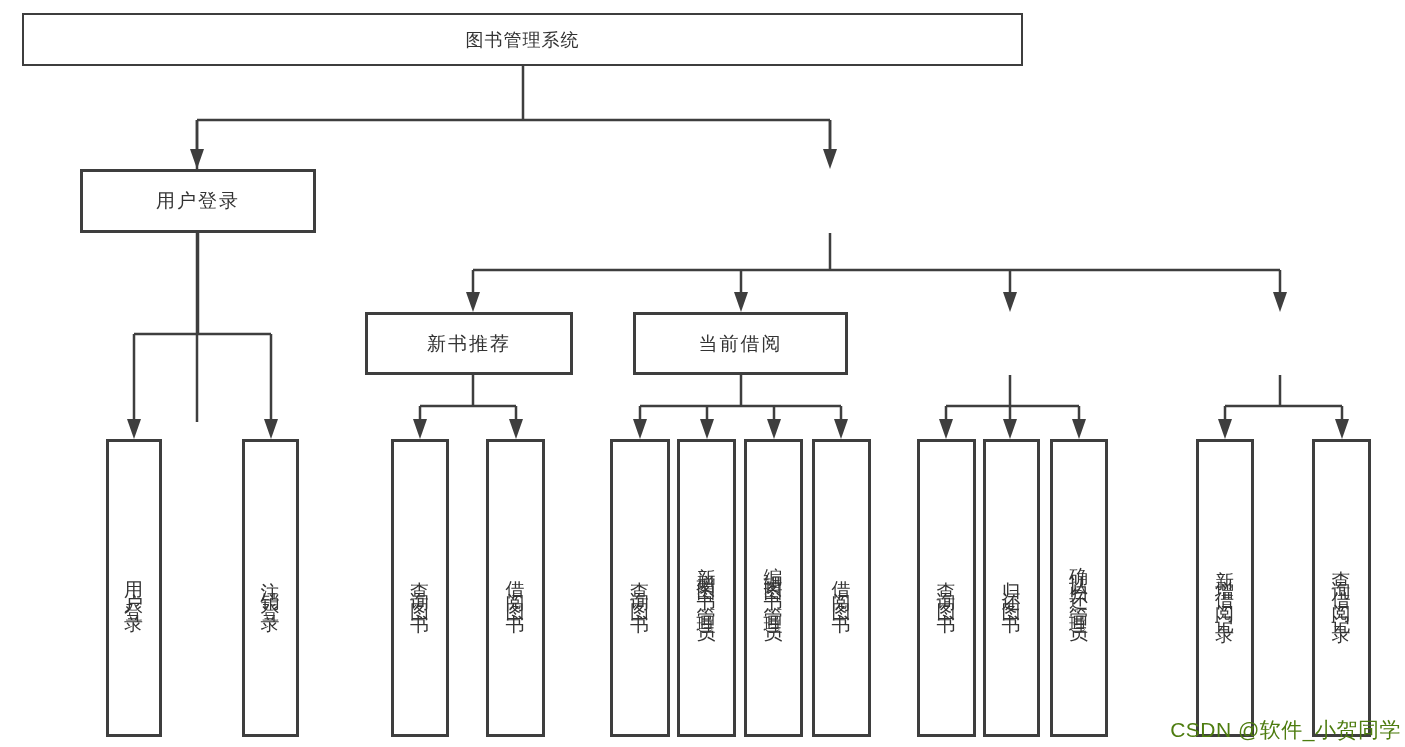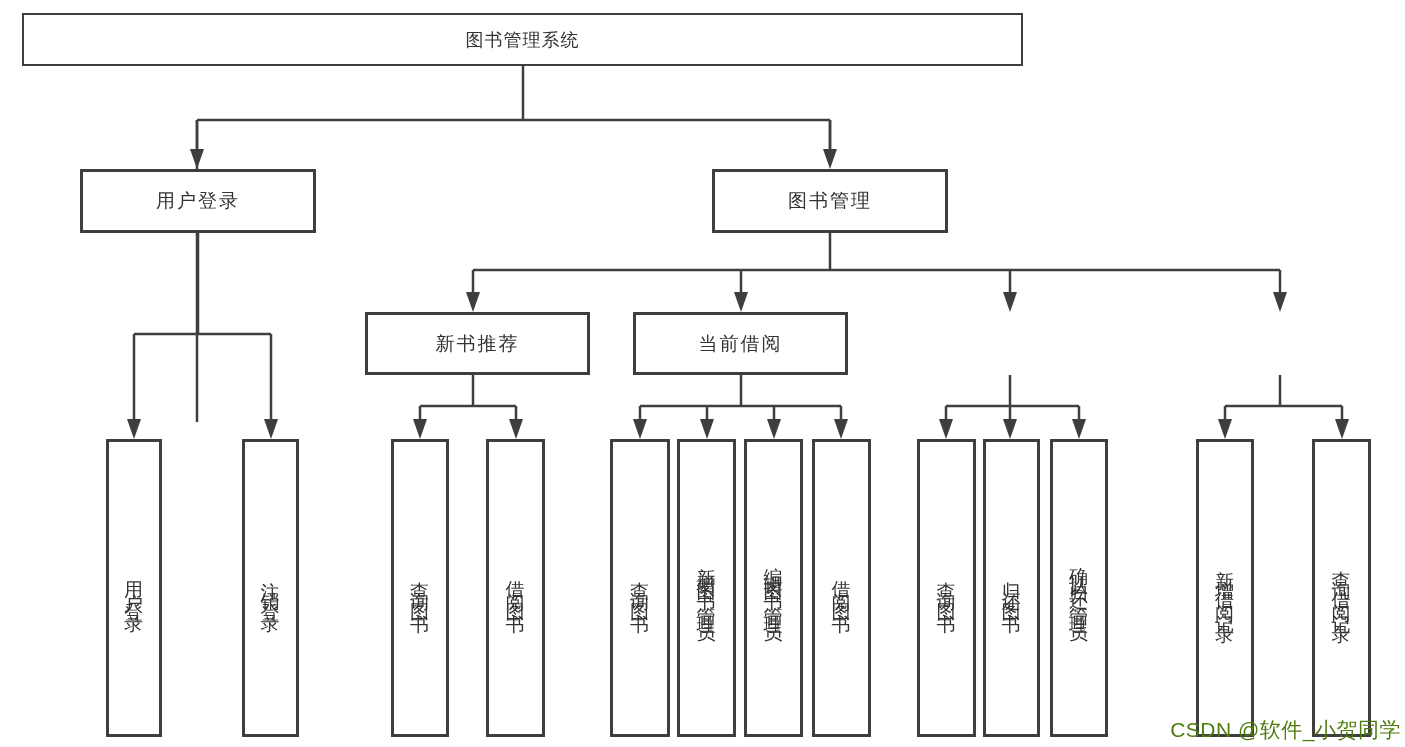--- a/index.html
+++ b/index.html
@@ -68,25 +68,22 @@
     </g>
   </svg>
 
   <div class="node root" style="left:22px;top:13px;width:1001px;height:53px;border-width:2px;">
     <span class="hlabel">图书管理系统</span>
   </div>
 
   <div class="node" style="left:80px;top:169px;width:236px;height:64px;">
     <span class="hlabel">用户登录</span>
   </div>
-  <div class="node" style="left:712px;top:169px;width:236px;height:64px;">
-    <span class="hlabel">图书管理</span>
-  </div>
 
-  <div class="node" style="left:365px;top:312px;width:225px;height:63px;">
+  <div class="node" style="left:365px;top:312px;width:208px;height:63px;">
     <span class="hlabel">新书推荐</span>
   </div>
   <div class="node" style="left:633px;top:312px;width:215px;height:63px;">
     <span class="hlabel">当前借阅</span>
   </div>
 
   <div class="node leaf" style="left:106px;top:439px;width:56px;height:298px;">
     <span class="vtext">用户登录</span>
   </div>
   <div class="node leaf" style="left:242px;top:439px;width:57px;height:298px;">

